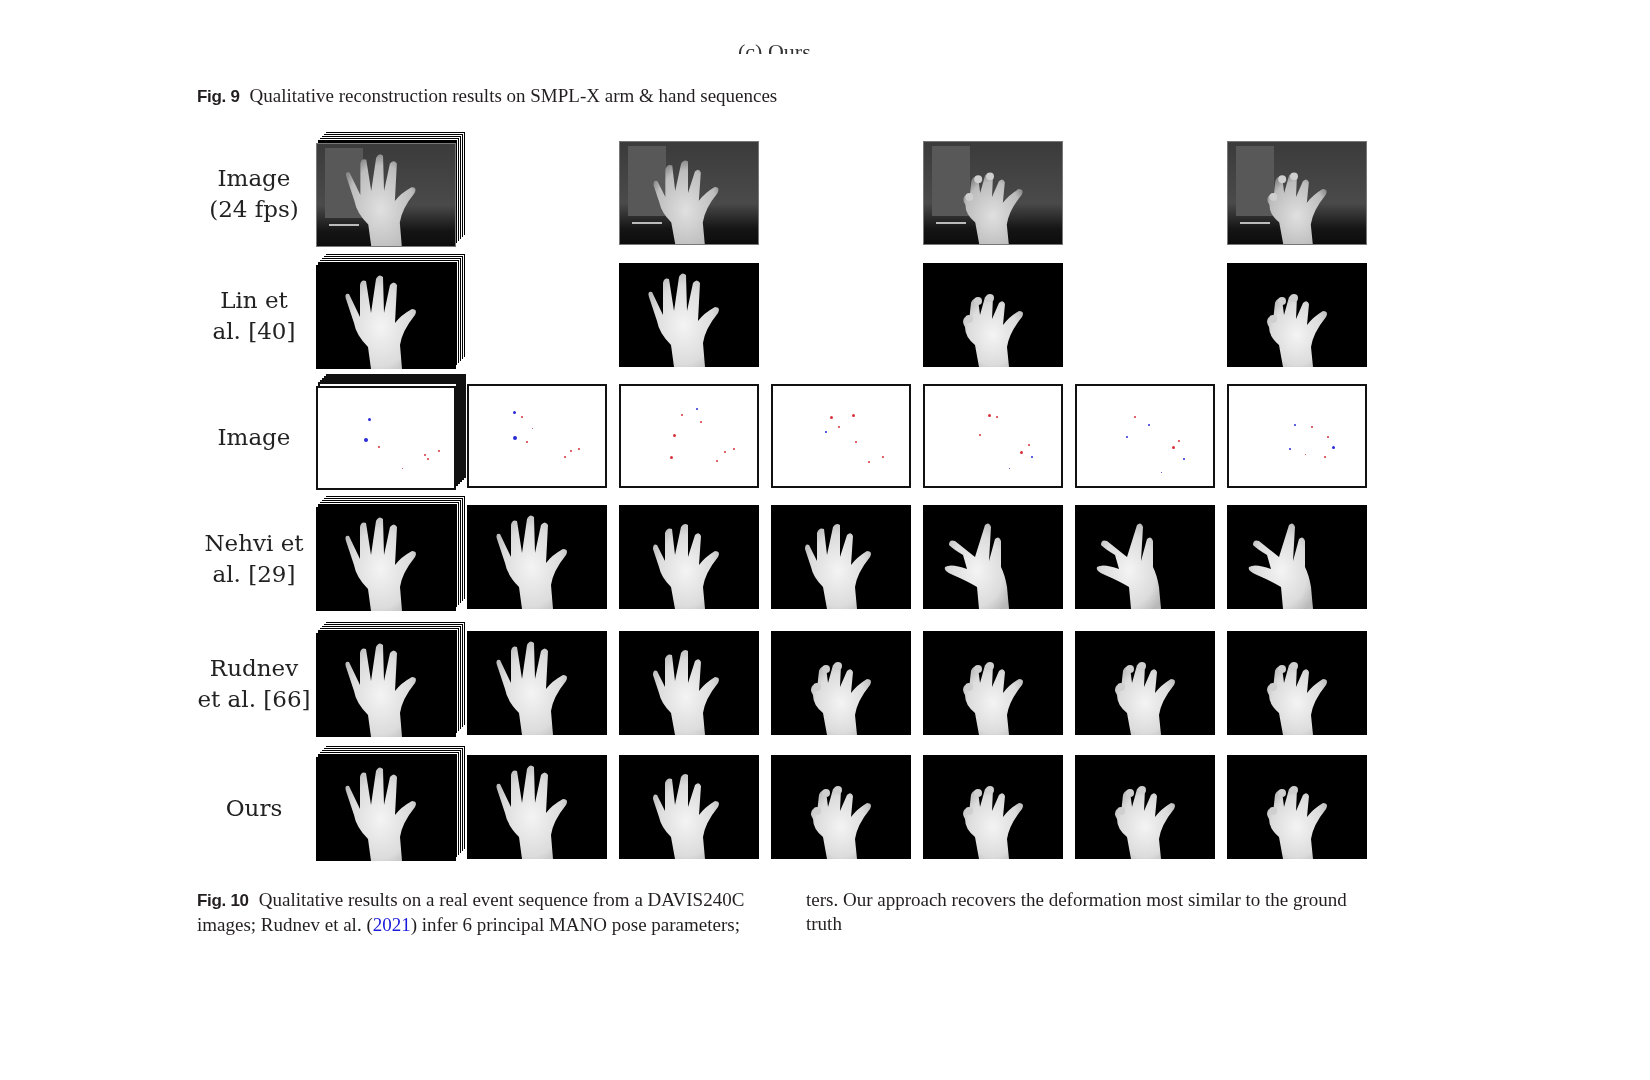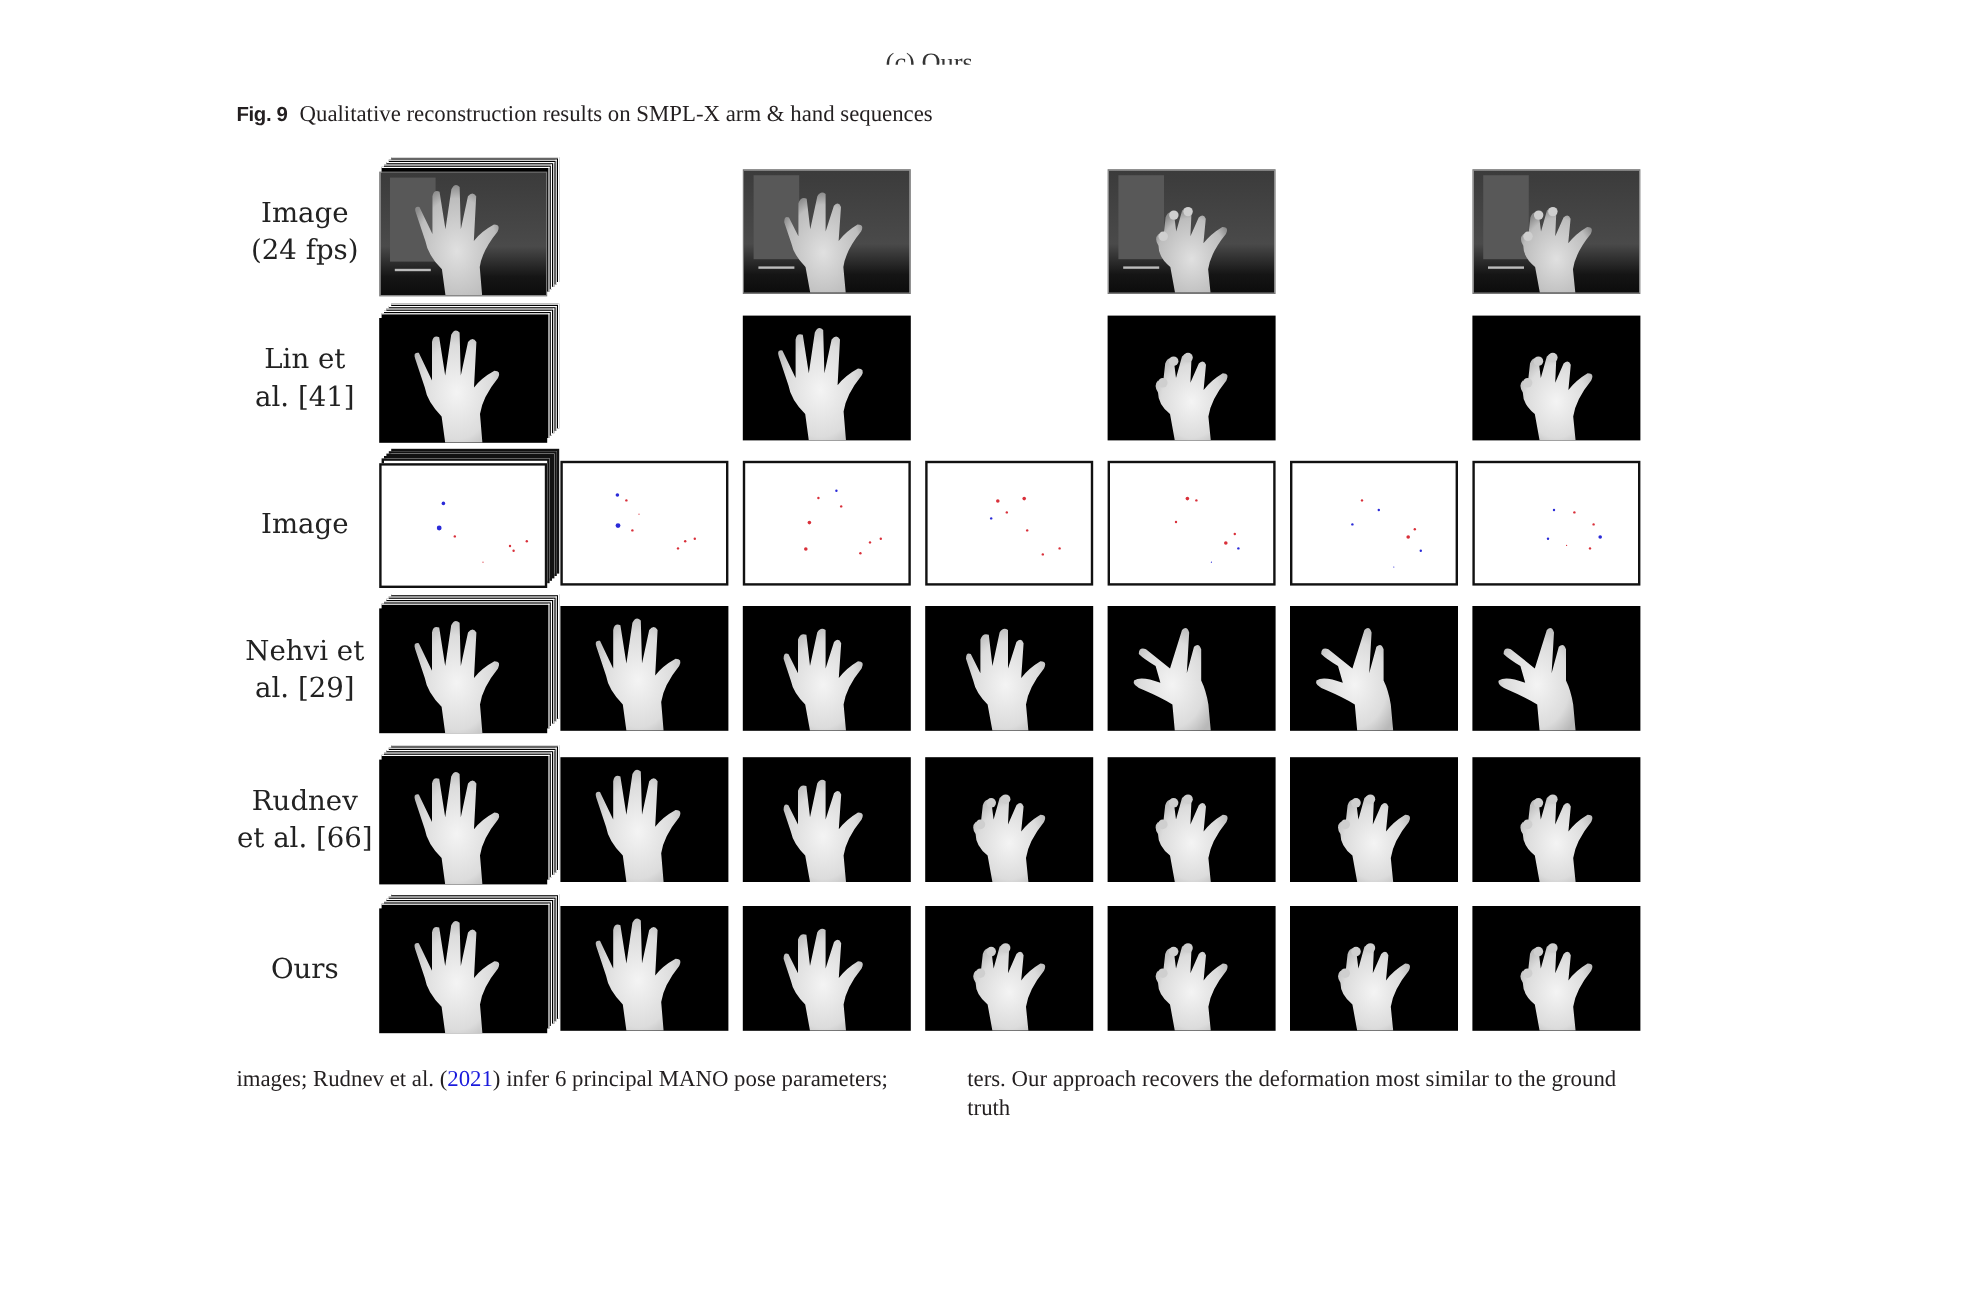--- a/index.html
+++ b/index.html
@@ -31,21 +31,21 @@
 <div class="fig-cap" style="left:197px; top:84px;">
   <span class="fig-lbl">Fig. 9</span><span>Qualitative reconstruction results on SMPL-X arm &amp; hand sequences</span>
 </div>
 
 <div class="row-label" style="top:163px;">
   <div>Image</div>
   <div>(24 fps)</div>
 </div>
 <div class="row-label" style="top:285px;">
   <div>Lin et</div>
-  <div>al. [41]</div>
+  <div>al. [40]</div>
 </div>
 <div class="row-label" style="top:422px;">
   <div>Image</div>
 </div>
 <div class="row-label" style="top:528px;">
   <div>Nehvi et</div>
   <div>al. [29]</div>
 </div>
 <div class="row-label" style="top:653px;">
   <div>Rudnev</div>
@@ -330,18 +330,19 @@
       </svg>
     </div>
     <div class="frame dark" style="left: 1227px; top: 755px;">
       <svg class="hand" viewBox="0 0 140 104" preserveAspectRatio="none">
         <use href="#hand-curl" fill="url(#skin)"></use>
       </svg>
     </div>
   </div>
 
 <div class="fig-cap col-caption-left">
+  <span class="line"><span class="fig-lbl">Fig. 10</span><span>Qualitative results on a real event sequence from a DAVIS240C</span></span>
   <span class="line"><span>images; Rudnev et al. (</span><span class="cite">2021</span><span>) infer 6 principal MANO pose parameters;</span></span>
 </div>
 <div class="fig-cap col-caption-right">
   <span class="line">ters. Our approach recovers the deformation most similar to the ground</span>
   <span class="line">truth</span>
 </div>
 
 </body></html>

